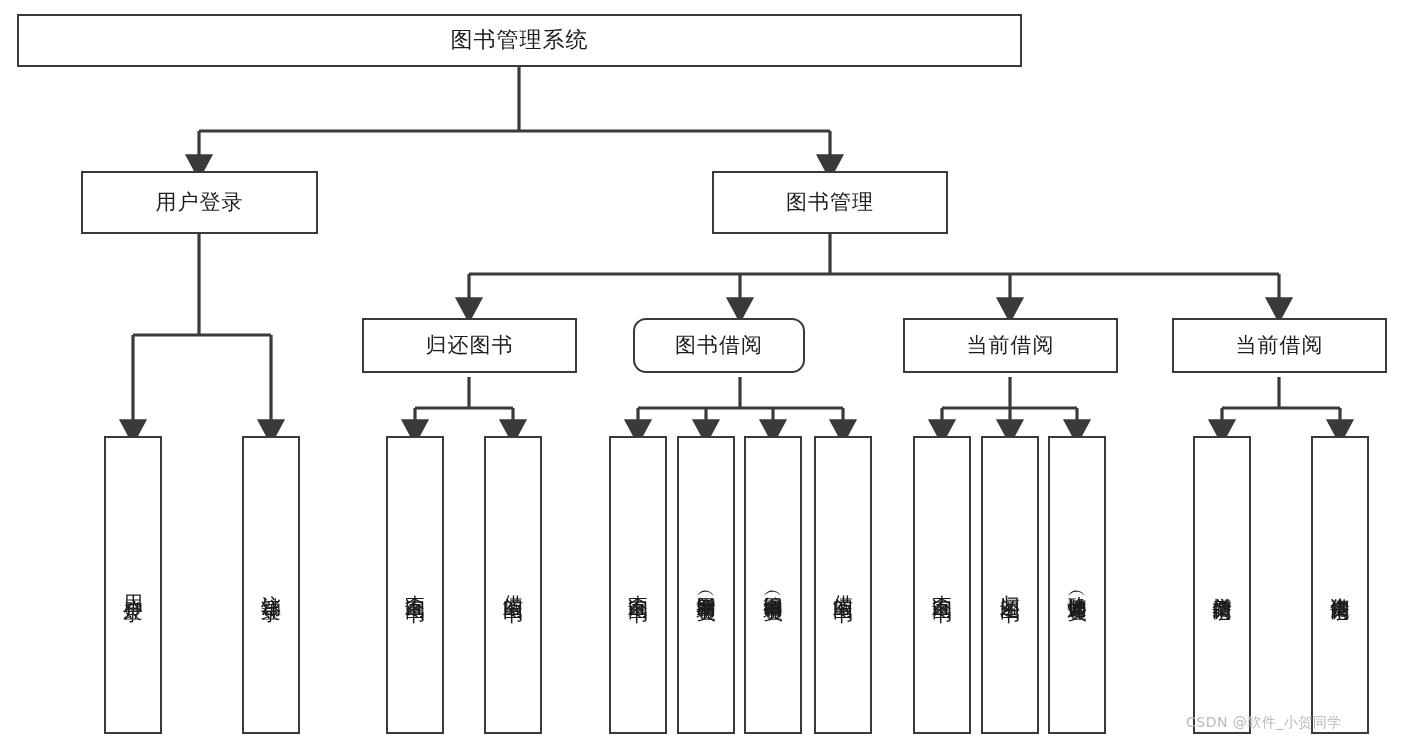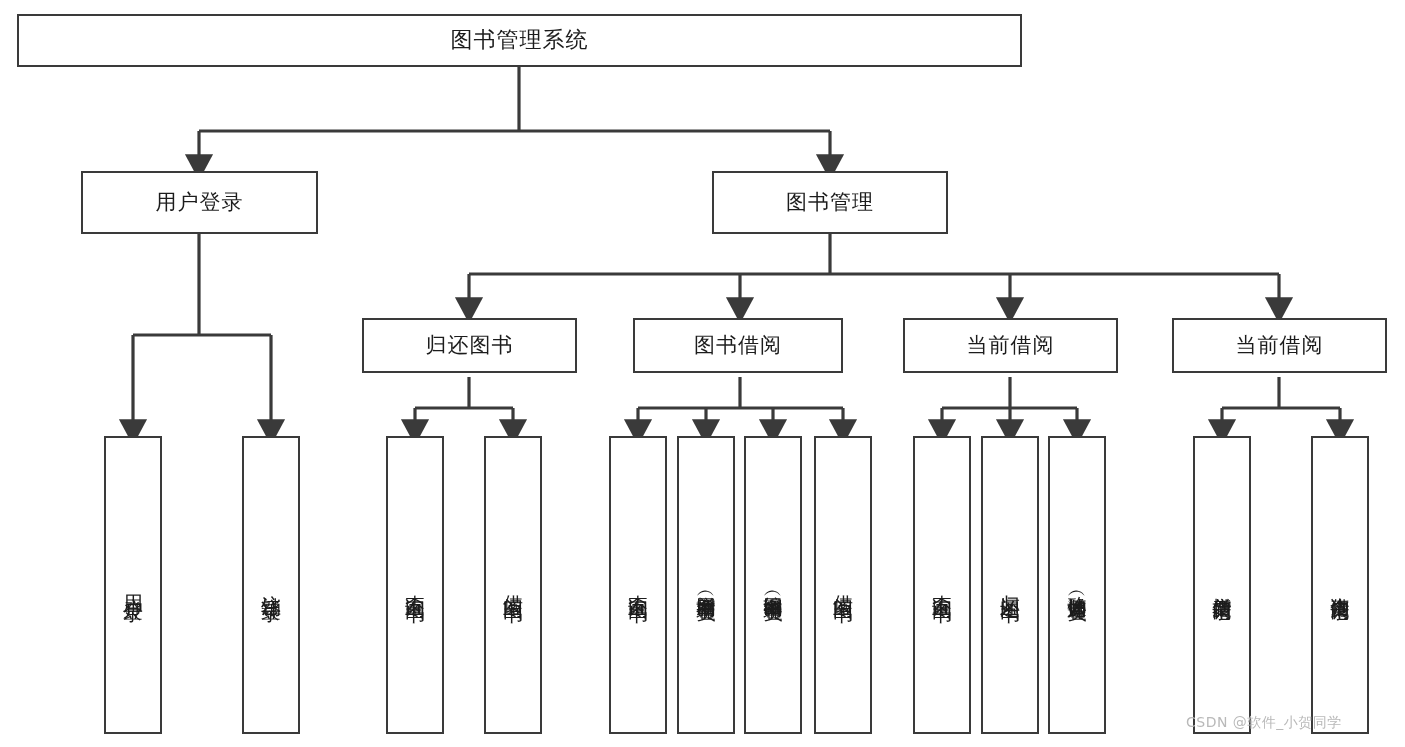--- a/index.html
+++ b/index.html
@@ -133,21 +133,21 @@
   </svg>
 
   <div class="node h root" style="left:17px; top:14px; width:1005px; height:53px;">图书管理系统</div>
 
   <div class="node h" style="left:81px; top:171px; width:237px; height:63px;">用户登录</div>
 
   <div class="node h" style="left:712px; top:171px; width:236px; height:63px;">图书管理</div>
 
   <div class="node h" style="left:362px; top:318px; width:215px; height:55px;">归还图书</div>
 
-  <div class="node h" style="left:633px; top:318px; width:210px; height:55px;">图书借阅</div>
+  <div class="node h" style="left:633px; top:318px; width:172px; height:55px;border-radius:13px;">图书借阅</div>
 
   <div class="node h" style="left:903px; top:318px; width:215px; height:55px;">当前借阅</div>
 
   <div class="node h" style="left:1172px; top:318px; width:215px; height:55px;">当前借阅</div>
 
   <div class="node v" style="left:104px; top:436px; width:58px; height:298px;">
     <span class="vtxt">用户登录</span>
   </div>
   <div class="node v" style="left:242px; top:436px; width:58px; height:298px;">
     <span class="vtxt">注销登录</span>

